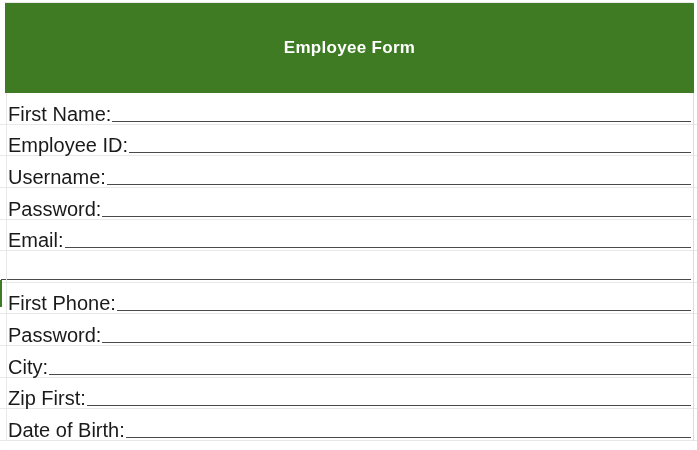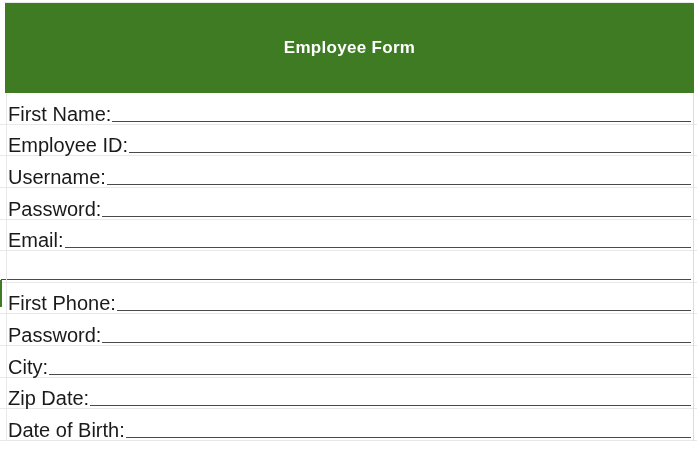--- a/index.html
+++ b/index.html
@@ -100,21 +100,21 @@
       </div>
       <div class="row">
         <span class="label">Password:</span>
         <span class="fill-line"></span>
       </div>
       <div class="row">
         <span class="label">City:</span>
         <span class="fill-line"></span>
       </div>
       <div class="row">
-        <span class="label">Zip Date:</span>
+        <span class="label">Zip First:</span>
         <span class="fill-line"></span>
       </div>
       <div class="row">
         <span class="label">Date of Birth:</span>
         <span class="fill-line"></span>
       </div>
     </div>
 
   <div class="v-gridline-left"></div>
   <div class="v-gridline-right"></div>

